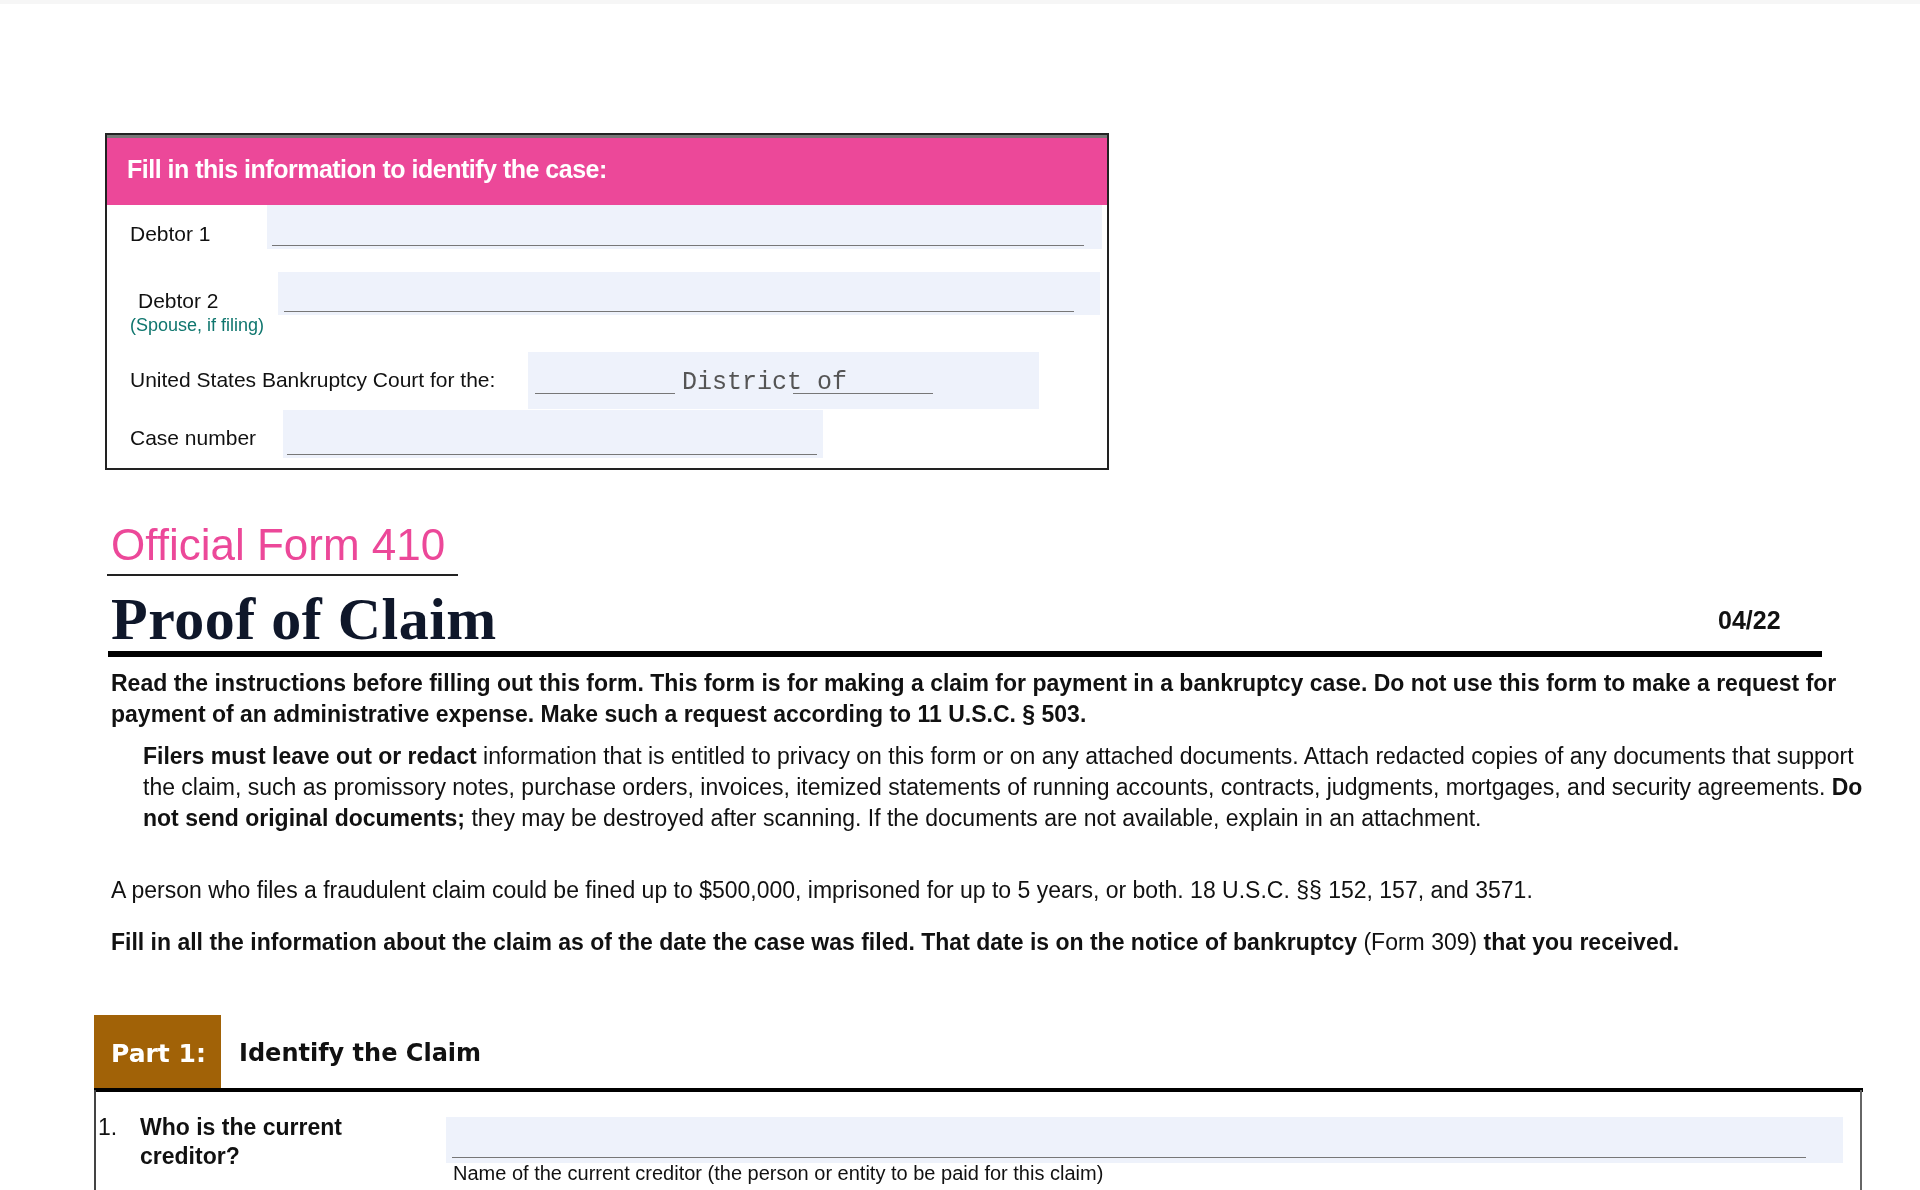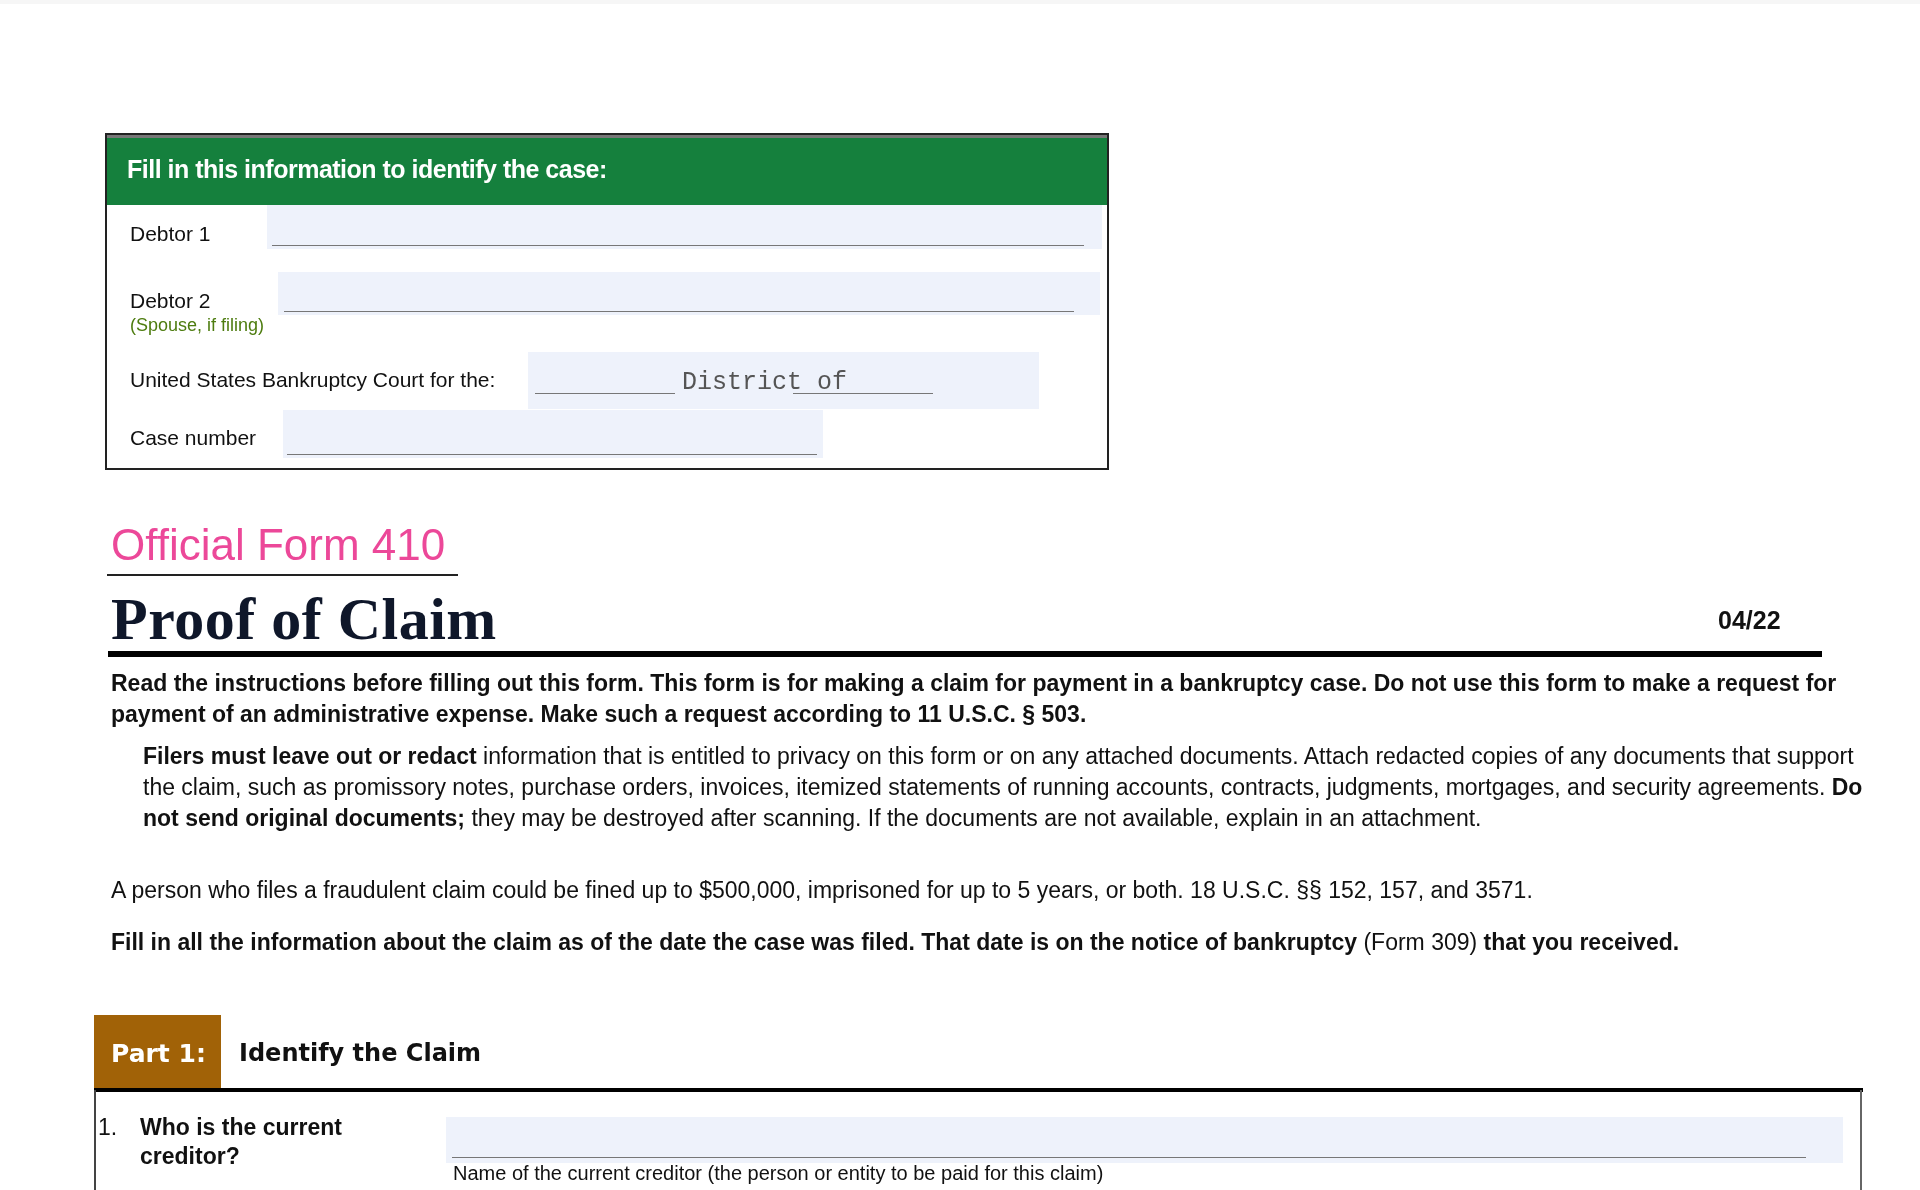--- a/index.html
+++ b/index.html
@@ -2,24 +2,24 @@
 <html><head>
 <meta charset="utf-8">
 <style>
   html,body{margin:0;padding:0;}
   body{width:1920px;height:1190px;background:#fff;position:relative;overflow:hidden;
        font-family:"Liberation Sans",sans-serif;color:#111;}
   .topbar{position:absolute;left:0;top:0;width:1920px;height:4px;background:#f6f6f6;}
   .abs{position:absolute;}
   
   .casebox{left:105px;top:133px;width:1004px;height:337px;border:2px solid #222;box-sizing:border-box;}
-  .casehead{left:0;top:0;width:100%;height:70px;background:#15803d;border-top:3px solid #777;box-sizing:border-box;}
+  .casehead{left:0;top:0;width:100%;height:70px;background:#ec4899;border-top:3px solid #777;box-sizing:border-box;}
   .casehead span{position:absolute;left:20px;top:17px;color:#fff;font-weight:bold;font-size:25px;letter-spacing:-0.5px;}
   .label{font-size:21px;color:#111;}
-  .sublabel{font-size:18px;color:#4d7c0f;}
+  .sublabel{font-size:18px;color:#0f766e;}
   .field{background:#eef2fb;}
   .uline{border-bottom:1.5px solid #777;}
   .gray{color:#555;}
   .formno{left:111px;top:520px;font-size:44px;color:#ec4899;}
   .formno-rule{left:107px;top:574px;width:351px;height:2px;background:#222;}
   .title{left:111px;top:585px;font-size:60px;font-weight:bold;color:#0f172a;letter-spacing:0.5px;font-family:Liberation Serif, serif;}
   .date{left:1718px;top:606px;font-size:25px;font-weight:bold;}
   .thickrule{left:108px;top:651px;width:1714px;height:6px;background:#000;}
   .para{left:111px;width:1740px;font-size:23px;line-height:31px;color:#111;}
   .b{font-weight:bold;}
@@ -40,21 +40,21 @@
     <span>Fill in this information to identify the case:</span>
   </div>
 </div>
 
 <span class="abs label" style="left:130px;top:222px;">Debtor 1</span>
 <div class="abs field" style="left:267px;top:205px;width:835px;height:44px;">
   <div class="abs uline" style="left:5px;top:40px;width:812px;height:0;"></div>
   <span class="abs label" style="left:8px;top:10px;"></span>
 </div>
 
-<span class="abs label" style="left:130px;top:289px;">Debtor 2</span>
+<span class="abs label" style="left:138px;top:289px;">Debtor 2</span>
 <span class="abs sublabel" style="left:130px;top:315px;">(Spouse, if filing)</span>
 <div class="abs field" style="left:278px;top:272px;width:822px;height:43px;">
   <div class="abs uline" style="left:6px;top:39px;width:790px;height:0;"></div>
   <span class="abs label" style="left:8px;top:10px;"></span>
 </div>
 
 <span class="abs label" style="left:130px;top:368px;">United States Bankruptcy Court for the:</span>
 <div class="abs field" style="left:528px;top:352px;width:511px;height:57px;">
   <div class="abs uline" style="left:7px;top:41px;width:140px;height:0;"></div>
   <span class="abs gray" style="left:154px;top:16px;font-size:25px;font-family:Liberation Mono, monospace;">District of</span>

